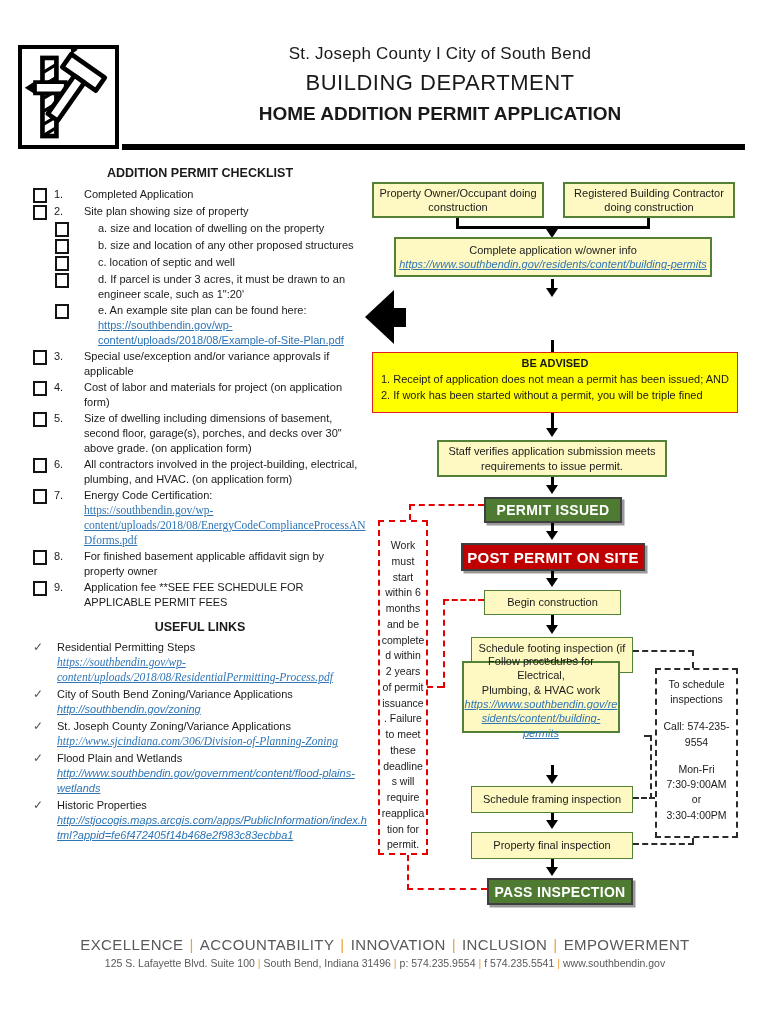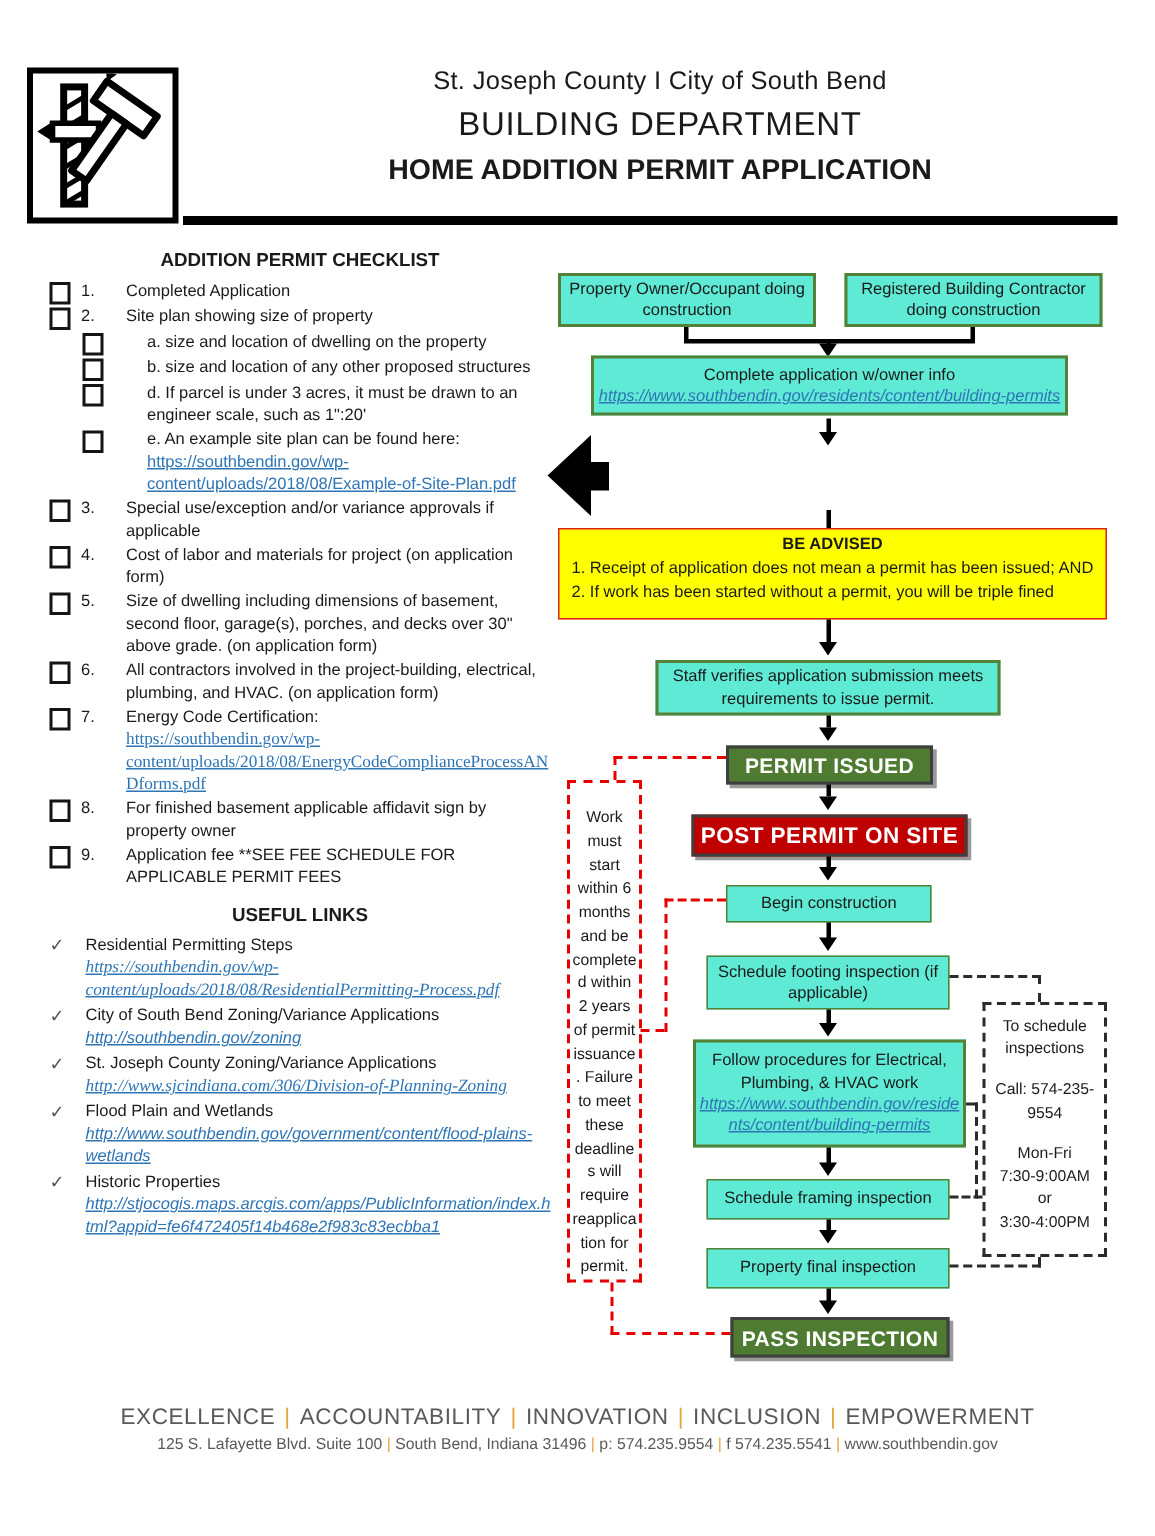--- a/index.html
+++ b/index.html
@@ -29,21 +29,21 @@
   .lnk { color:#2e75b6; text-decoration:underline; overflow-wrap:anywhere; cursor:pointer; }
   .it-sans { font-style:italic; }
   .it-serif { font-family:"Liberation Serif", serif; font-style:italic; font-size:11.5px; }
   .serif { font-family:"Liberation Serif", serif; font-size:11.5px; }
   .links-head { text-align:center; font-weight:bold; font-size:12.5px; margin:10px 0 5px 0; }
   .ulrow { display:grid; grid-template-columns:20px 1fr; column-gap:4px; margin-bottom:2px; }
   .tick { color:#4d5a4d; font-size:12px; }
   .ulbody a { display:block; }
 
   
-  .fbox { position:absolute; background:#5eead4; border:2px solid #538135;
+  .fbox { position:absolute; background:#fef9c3; border:2px solid #538135;
           display:flex; flex-direction:column; align-items:center; justify-content:center;
           text-align:center; font-size:11px; line-height:1.3; padding:1px 0; }
   .fbox.thin { border-width:1.5px; }
   .fill { position:absolute; color:#fff; font-weight:bold; border:2px solid #3f3f3f;
           box-shadow:2.5px 2.5px 0 rgba(70,70,70,.55);
           display:flex; align-items:center; justify-content:center; letter-spacing:.3px; }
   .fill.green { background:#4e7b31; }
   .fill.red { background:#c00000; }
   .yellow-box { position:absolute; background:#ffff00; border:1.5px solid #e02020;
                 font-size:11px; line-height:1.45; padding:3px 8px; }
@@ -116,20 +116,24 @@
     <div class="crow sub">
       <span class="cb"></span>
       <span class="txt">a. size and location of dwelling on the property</span>
     </div>
     <div class="crow sub">
       <span class="cb"></span>
       <span class="txt">b. size and location of any other proposed structures</span>
     </div>
     <div class="crow sub">
       <span class="cb"></span>
+      <span class="txt">c. location of septic and well</span>
+    </div>
+    <div class="crow sub">
+      <span class="cb"></span>
       <span class="txt">d. If parcel is under 3 acres, it must be drawn to an engineer scale, such as 1":20'</span>
     </div>
     <div class="crow sub">
       <span class="cb"></span>
       <span class="txt">
         <span>e. An example site plan can be found here:</span><br>
         <a class="lnk">https://southbendin.gov/wp-content/uploads/2018/08/Example-of-Site-Plan.pdf</a>
       </span>
     </div>
     <div class="crow">
@@ -260,21 +264,21 @@
   <div class="fbox thin" style="left:484px;top:590px;width:137px;height:25px;">Begin construction</div>
 
   <div class="vline" style="left:551px;top:615px;height:11px;"></div>
   <div class="ahead" style="left:546px;top:625px;"></div>
 
   <div class="fbox thin" style="left:471px;top:637px;width:162px;height:36px;">Schedule footing inspection (if applicable)</div>
 
   <div class="vline" style="left:551px;top:673px;height:10px;"></div>
   <div class="ahead" style="left:546px;top:682px;"></div>
 
-  <div class="fbox" style="left:462px;top:693px;width:182px;height:72px;">
+  <div class="fbox" style="left:462px;top:661px;width:158px;height:72px;">
     <div>Follow procedures for Electrical,</div>
     <div>Plumbing, &amp; HVAC work</div>
     <a class="lnk it-sans">https://www.southbendin.gov/residents/content/building-permits</a>
   </div>
 
   <div class="vline" style="left:551px;top:765px;height:11px;"></div>
   <div class="ahead" style="left:546px;top:775px;"></div>
 
   <div class="fbox thin" style="left:471px;top:786px;width:162px;height:27px;">Schedule framing inspection</div>
 

